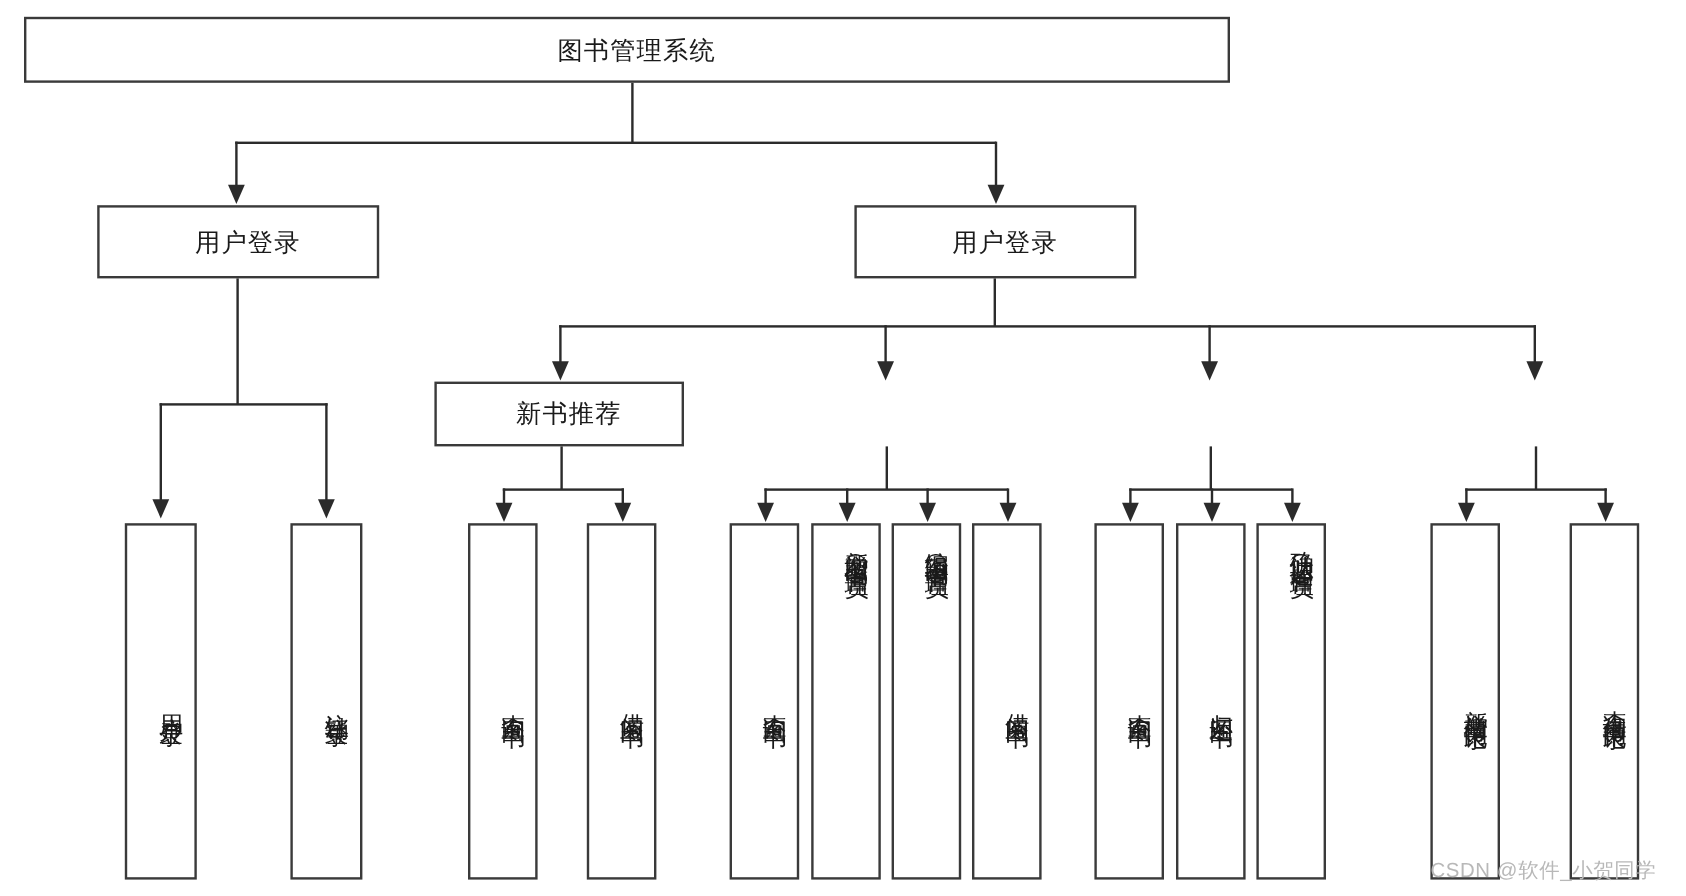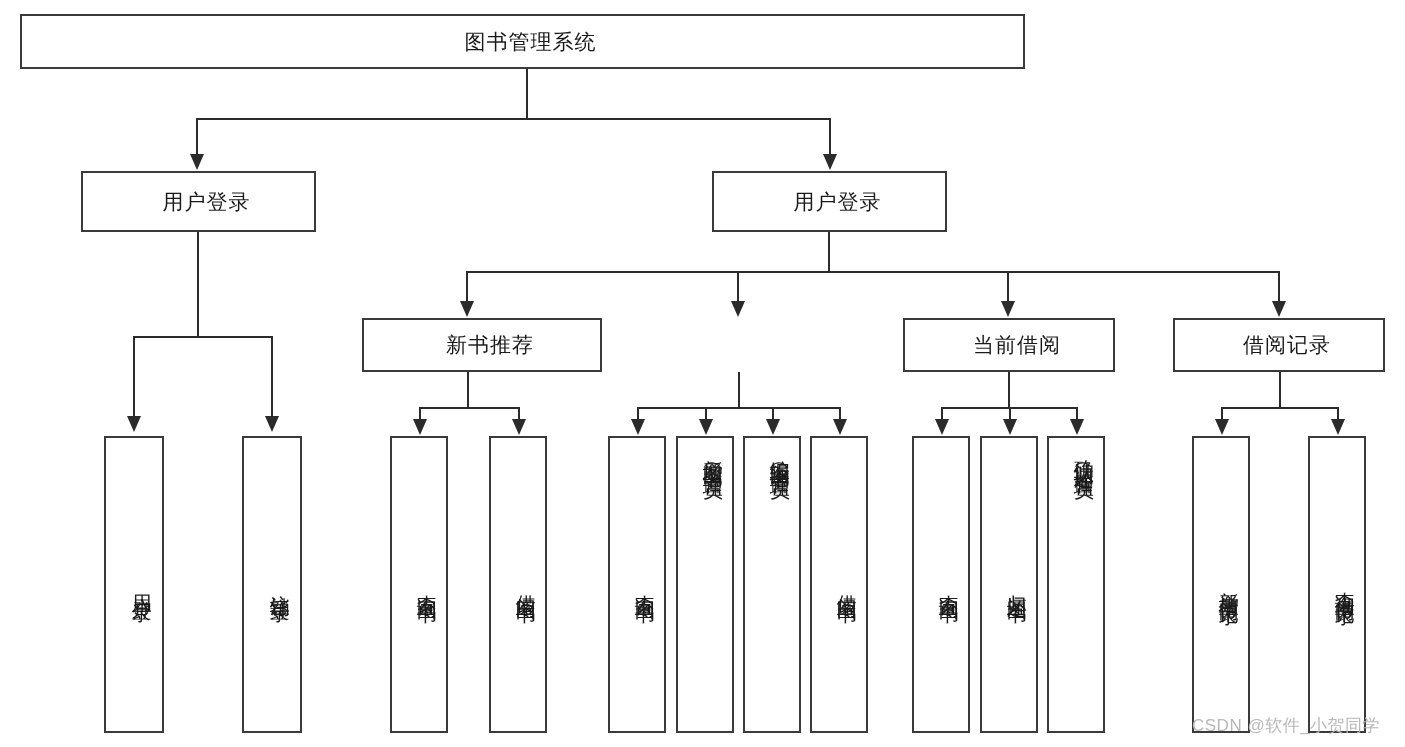--- a/index.html
+++ b/index.html
@@ -112,28 +112,22 @@
   <div class="hline" style="left:466px; top:271px; width:814px;"></div>
   <div class="vline" style="left:466px; top:271px; height:32px;"></div>
   <div class="arrow" style="left:460px; top:301px;"></div>
   <div class="vline" style="left:737px; top:271px; height:32px;"></div>
   <div class="arrow" style="left:731px; top:301px;"></div>
   <div class="vline" style="left:1007px; top:271px; height:32px;"></div>
   <div class="arrow" style="left:1001px; top:301px;"></div>
   <div class="vline" style="left:1278px; top:271px; height:32px;"></div>
   <div class="arrow" style="left:1272px; top:301px;"></div>
 
-  <div class="node h" style="left:362px; top:318px; width:240px; height:54px;justify-content:center;">
+  <div class="node h" style="left:362px; top:318px; width:208px; height:54px;justify-content:center;">
     <span>新书推荐</span>
-  </div>
-  <div class="node h" style="left:903px; top:318px; width:212px; height:54px;">
-    <span>当前借阅</span>
-  </div>
-  <div class="node h" style="left:1173px; top:318px; width:212px; height:54px;">
-    <span>借阅记录</span>
   </div>
 
   <div class="vline" style="left:467px; top:372px; height:36px;"></div>
   <div class="hline" style="left:419px; top:407px; width:101px;"></div>
   <div class="vline" style="left:419px; top:407px; height:14px;"></div>
   <div class="arrow" style="left:413px; top:419px;"></div>
   <div class="vline" style="left:518px; top:407px; height:14px;"></div>
   <div class="arrow" style="left:512px; top:419px;"></div>
 
   <div class="vline" style="left:738px; top:372px; height:36px;"></div>

